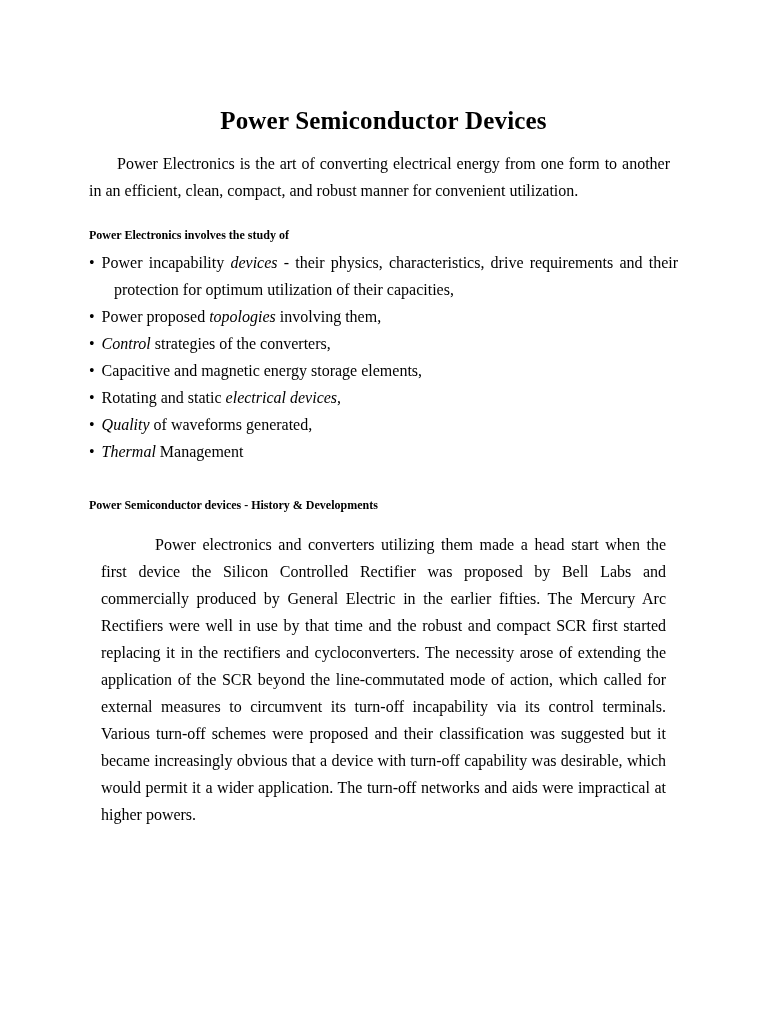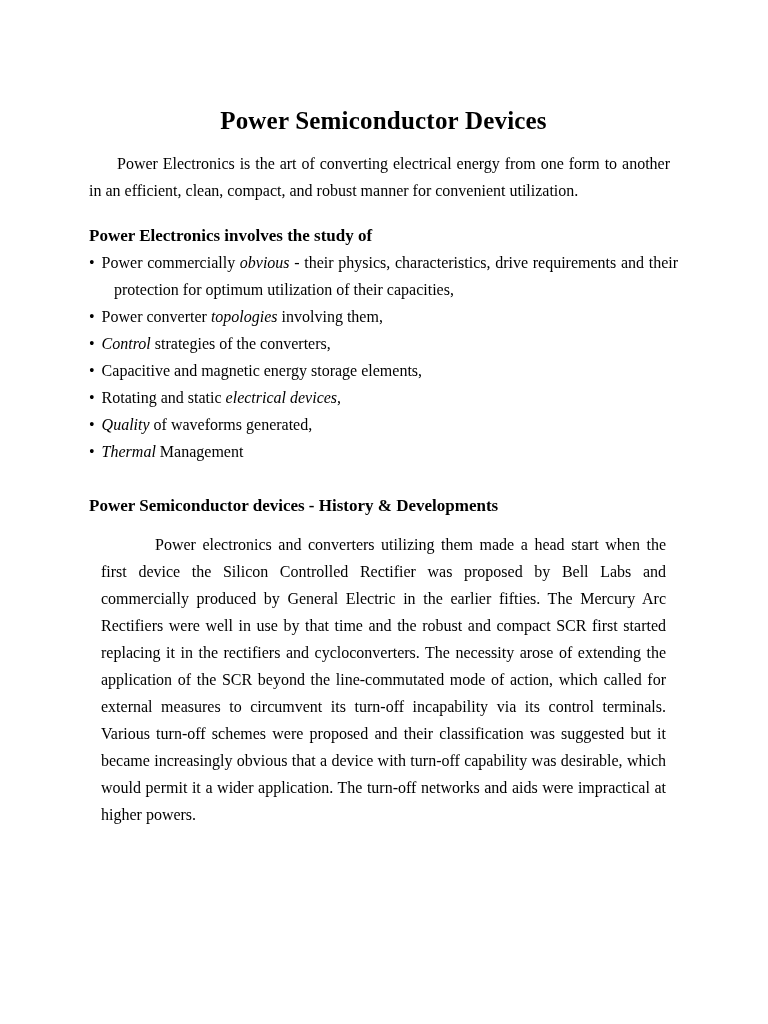--- a/index.html
+++ b/index.html
@@ -31,21 +31,21 @@
   }
   .para {
     text-align: justify;
   }
   .intro {
     margin: 14px 8px 0 0;
     text-indent: 28px;
   }
   .heading {
     margin: 18px 0 0 0;
-    font-size: 17px;
+    font-size: 12px;
     line-height: 27px;
     font-weight: 700;
   }
   .heading-history {
     margin-top: 27px;
   }
   ul.bullets {
     list-style: none;
     margin: 0;
     padding: 0;
@@ -72,22 +72,22 @@
 
 <div class="page">
 
   <h1 class="doc-title">Power Semiconductor Devices</h1>
 
   <p class="para intro">Power Electronics is the art of converting electrical energy from one form to another in an efficient, clean, compact, and robust manner for convenient utilization.</p>
 
   <h2 class="heading">Power Electronics involves the study of</h2>
 
   <ul class="bullets">
-      <li><span class="marker">•</span><span>Power commercially </span><span class="em">obvious</span><span> - their physics, characteristics, drive requirements and their protection for optimum utilization of their capacities,</span></li>
-      <li><span class="marker">•</span><span>Power converter </span><span class="em">topologies</span><span> involving them,</span></li>
+      <li><span class="marker">•</span><span>Power incapability </span><span class="em">devices</span><span> - their physics, characteristics, drive requirements and their protection for optimum utilization of their capacities,</span></li>
+      <li><span class="marker">•</span><span>Power proposed </span><span class="em">topologies</span><span> involving them,</span></li>
       <li><span class="marker">•</span><span class="em">Control</span><span> strategies of the converters,</span></li>
       <li><span class="marker">•</span><span>Capacitive and magnetic energy storage elements,</span></li>
       <li><span class="marker">•</span><span>Rotating and static </span><span class="em">electrical devices</span><span>,</span></li>
       <li><span class="marker">•</span><span class="em">Quality</span><span> of waveforms generated,</span></li>
       <li><span class="marker">•</span><span class="em">Thermal</span><span> Management</span></li>
     </ul>
 
   <h2 class="heading heading-history">Power Semiconductor devices - History &amp; Developments</h2>
 
   <p class="para history">Power electronics and converters utilizing them made a head start when the first device the Silicon Controlled Rectifier was proposed by Bell Labs and commercially produced by General Electric in the earlier fifties. The Mercury Arc Rectifiers were well in use by that time and the robust and compact SCR first started replacing it in the rectifiers and cycloconverters. The necessity arose of extending the application of the SCR beyond the line-commutated mode of action, which called for external measures to circumvent its turn-off incapability via its control terminals. Various turn-off schemes were proposed and their classification was suggested but it became increasingly obvious that a device with turn-off capability was desirable, which would permit it a wider application. The turn-off networks and aids were impractical at higher powers.</p>

